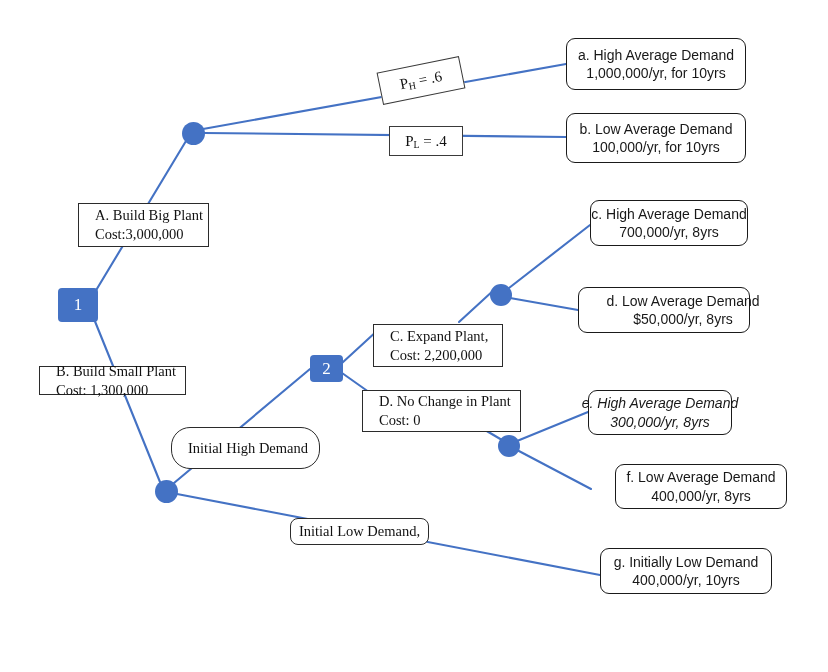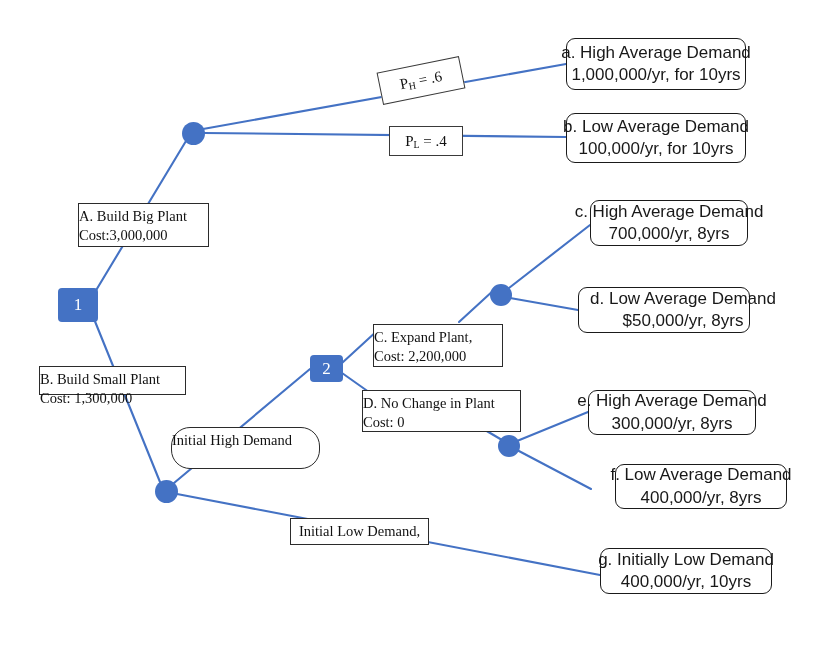--- a/index.html
+++ b/index.html
@@ -27,21 +27,21 @@
     position: absolute;
     box-sizing: border-box;
     background: #ffffff;
   }
 
   
   .terminal {
     border: 1.6px solid #1a1a1a;
     border-radius: 9px;
     font-family: "Liberation Sans", sans-serif;
-    font-size: 17px;
+    font-size: 14px;
     color: #181818;
     line-height: 1.30;
     text-align: center;
     display: flex;
     flex-direction: column;
     justify-content: center;
     align-items: center;
     padding: 2px 4px;
   }
   .terminal .l2 { white-space: nowrap; }
@@ -50,24 +50,24 @@
   
   .label-box {
     border: 1.3px solid #2b2b2b;
     font-family: "Liberation Serif", serif;
     font-size: 14.5px;
     color: #111111;
     line-height: 1.28;
     text-align: left;
     display: flex;
     flex-direction: column;
-    justify-content: space-between;
-    padding: 3px 0;
-  }
-  .label-box.center { text-align: center; align-items: center; }
+    justify-content: center;
+    padding: 3px 16px;
+  }
+  .label-box.center { text-align: center; align-items: center; border-radius: 8px; }
   .label-box .l1, .label-box .l2 { white-space: nowrap; }
 
   
   .squiggle {
     text-decoration: underline;
     text-decoration-style: wavy;
     text-decoration-color: #e02020;
     text-decoration-thickness: 1px;
     text-underline-offset: 1px;
   }
@@ -215,21 +215,21 @@
   <div class="node terminal" style="left:590px; top:200px; width:158px; height:46px;">
     <span class="l1">c. High Average Demand</span>
     <span class="l2">700,000/yr, 8yrs</span>
   </div>
 
   <div class="node terminal" style="left:578px; top:287px; width:172px; height:46px;padding-left:42px;">
     <span class="l1">d. Low Average Demand</span>
     <span class="l2">$50,000/yr, 8yrs</span>
   </div>
 
-  <div class="node terminal" style="left:588px; top:390px; width:168px; height:45px;">
+  <div class="node terminal" style="left:588px; top:390px; width:144px; height:45px;font-style:italic;">
     <span class="l1">e. High Average Demand</span>
     <span class="l2">300,000/yr, 8yrs</span>
   </div>
 
   <div class="node terminal" style="left:591px; top:464px; width:172px; height:45px;margin-left:24px;">
     <span class="l1">f. Low Average Demand</span>
     <span class="l2">400,000/yr, 8yrs</span>
   </div>
 
   <div class="node terminal" style="left:600px; top:548px; width:172px; height:46px;">

